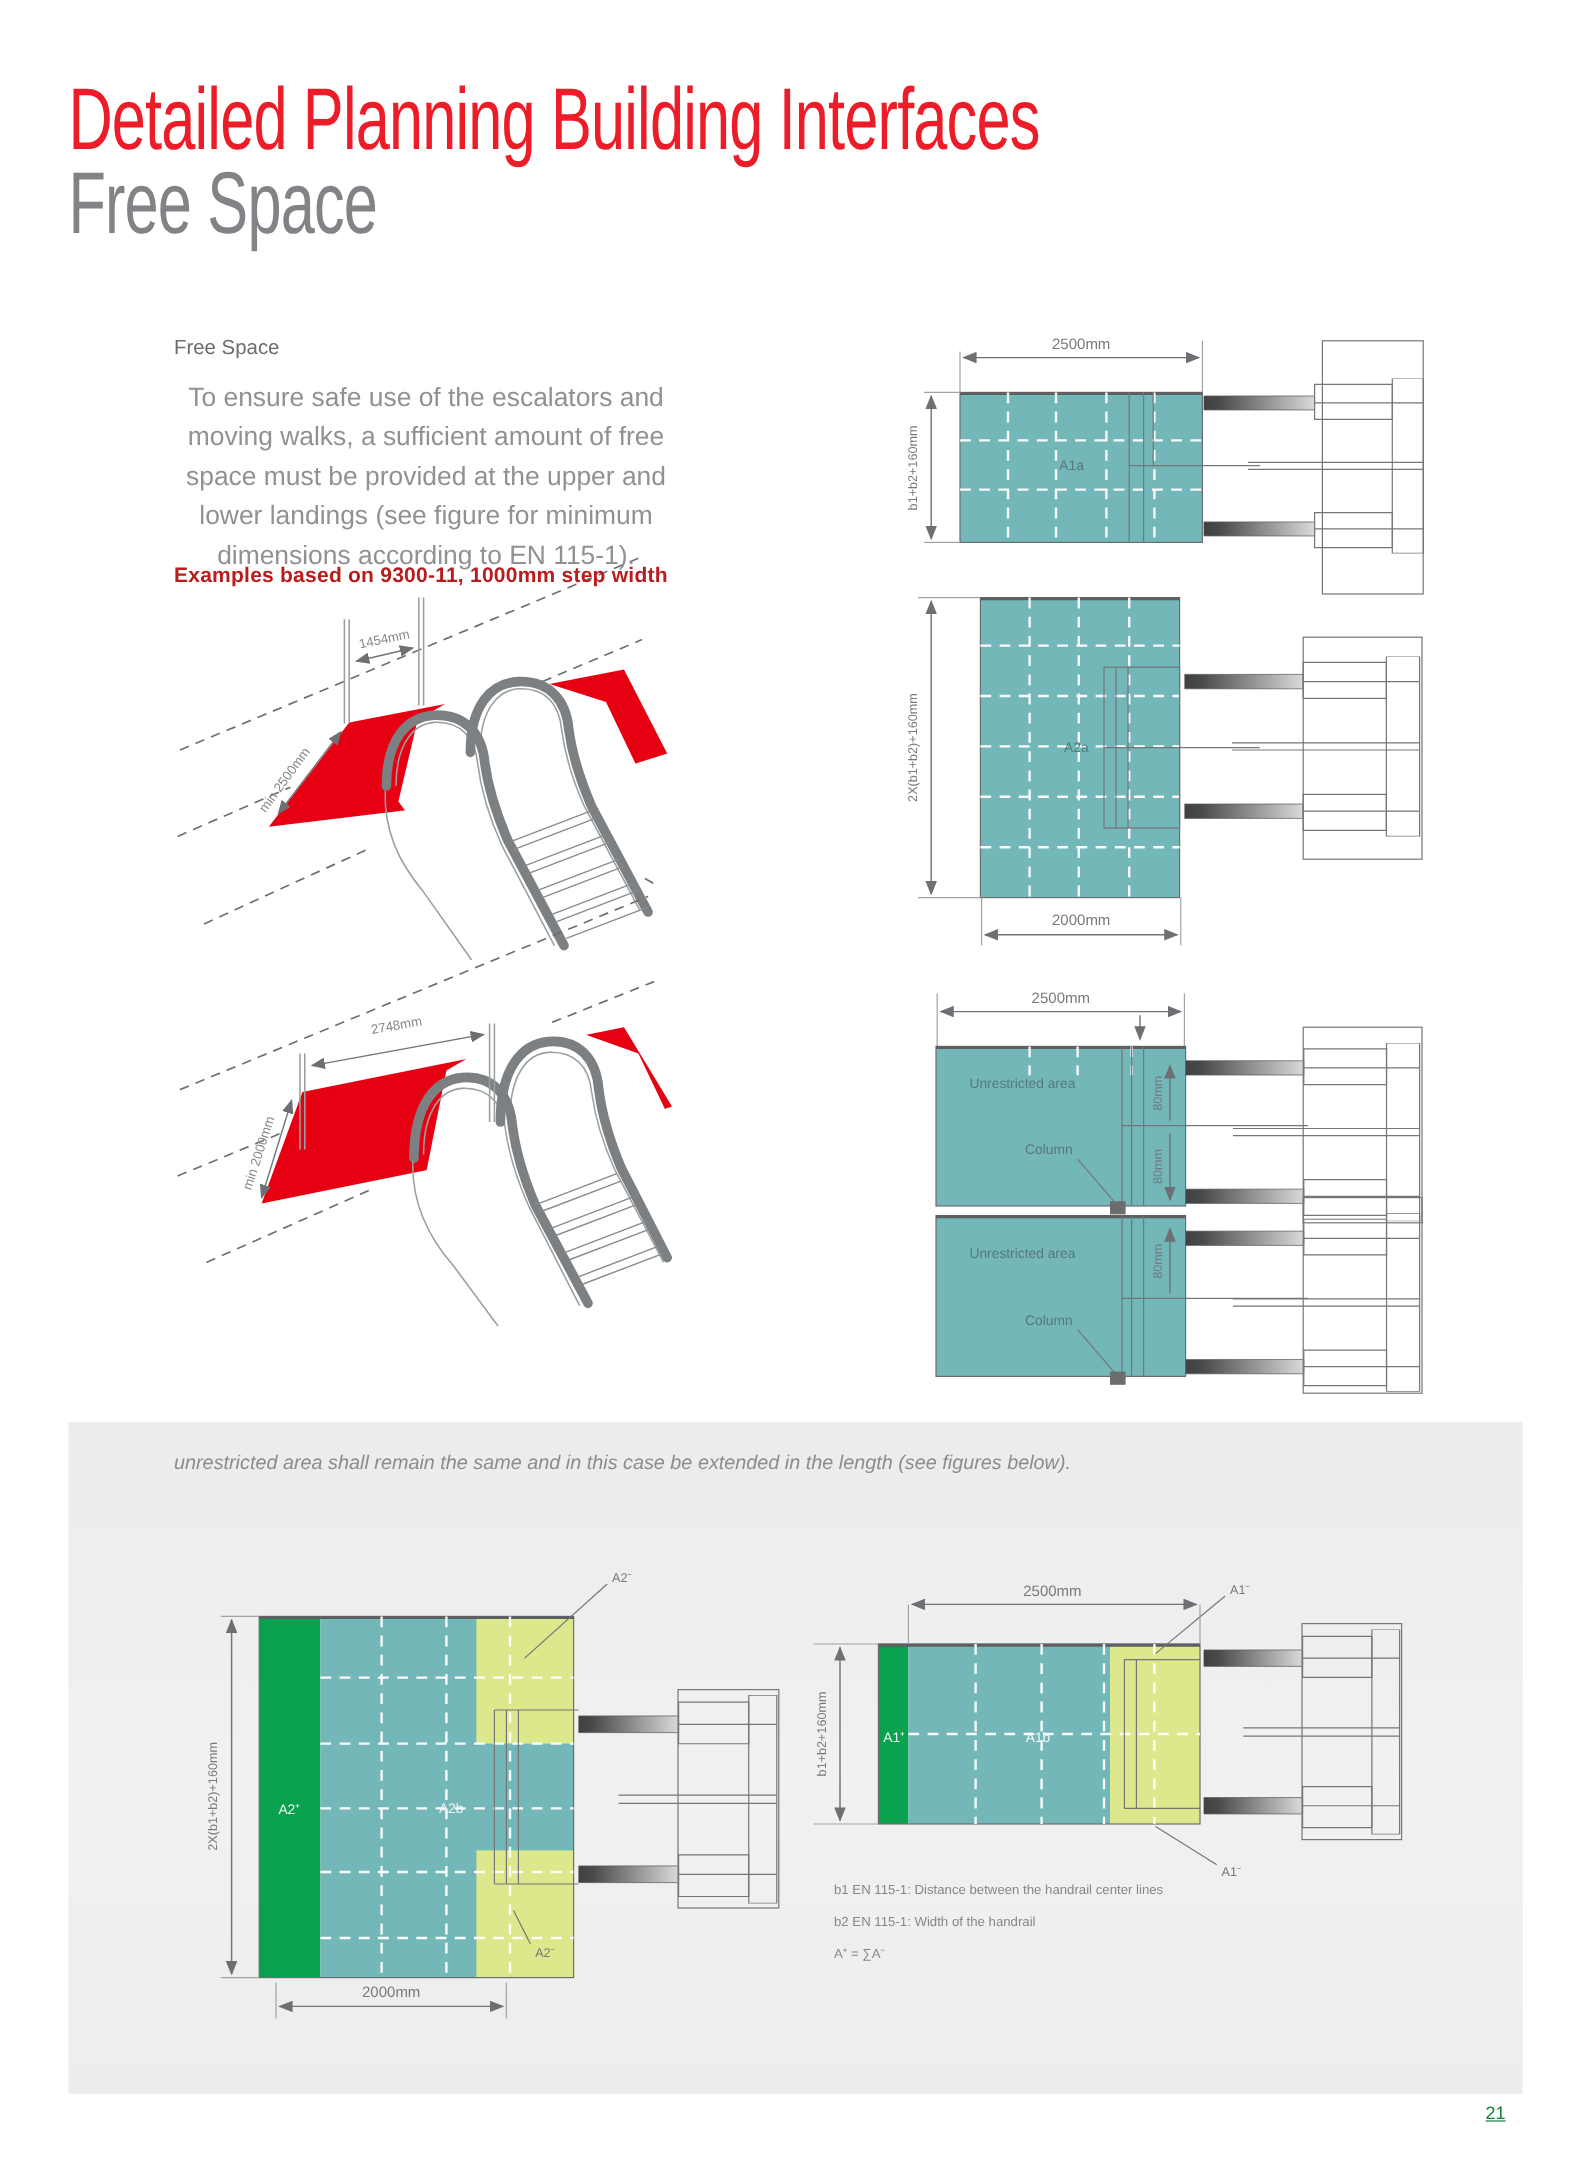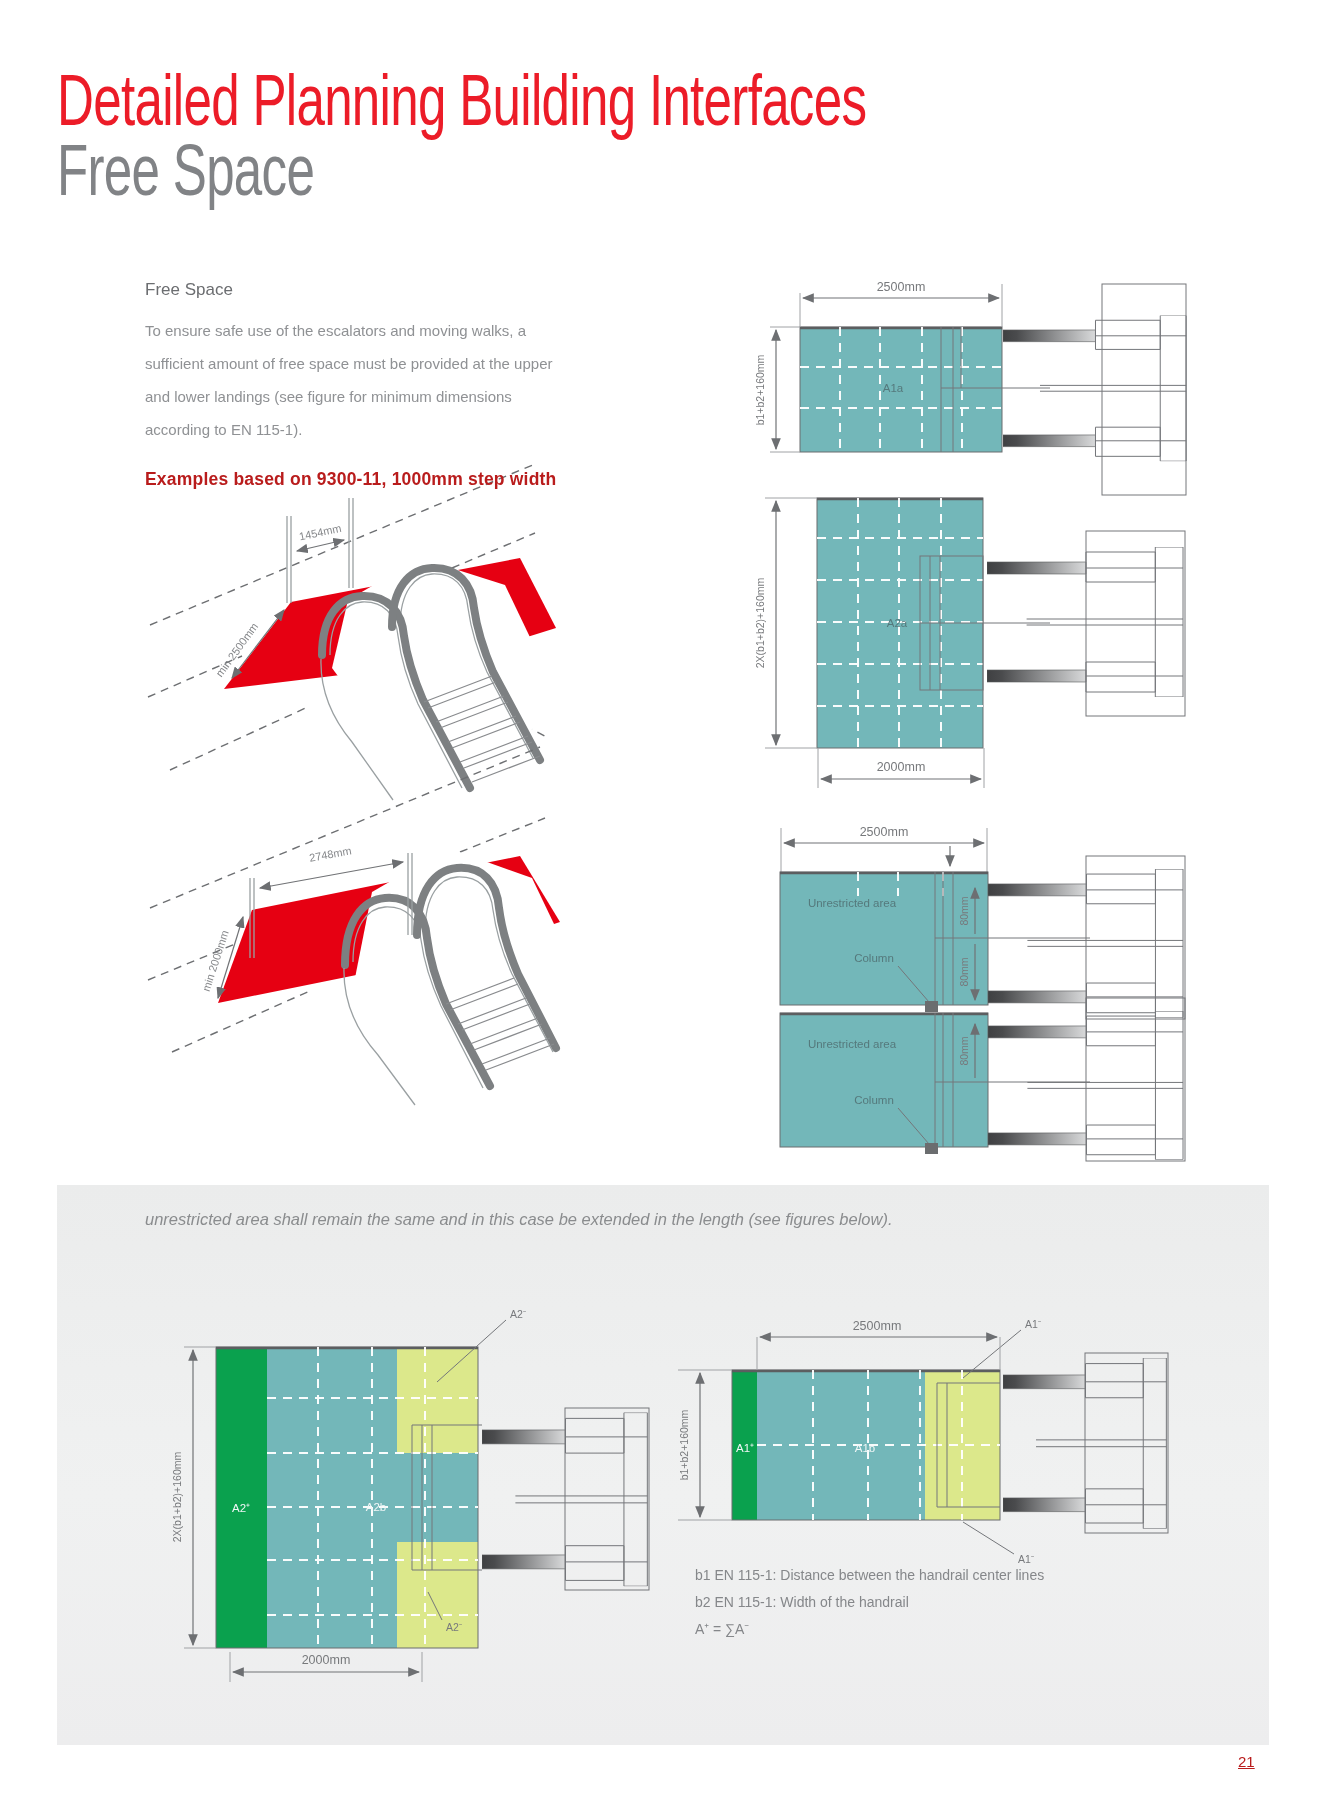--- a/index.html
+++ b/index.html
@@ -4,29 +4,29 @@
 <style>
   html,body{margin:0;padding:0;background:#fff;}
   .page{position:relative;width:1326px;height:1800px;background:#ffffff;overflow:hidden;
         font-family:"Liberation Sans",sans-serif;}
   .abs{position:absolute;}
   .title-line{left:57px;font-size:73px;line-height:67px;font-weight:400;letter-spacing:-1px;
         transform:scaleX(.70);transform-origin:left top;white-space:nowrap;}
   .title-1{top:66px;color:#ec1c28;}
   .title-2{top:136px;color:#818386;}
   .intro-h{left:145px;top:280px;font-size:17px;color:#6b6d70;}
-  .intro-b{left:145px;top:314px;width:420px;font-size:15px;line-height:33px;color:#8f9194;}
+  .intro-b{left:145px;top:314px;width:420px;font-size:22px;line-height:33px;color:#8f9194;text-align:center;}
   .examples-h{left:145px;top:469px;font-size:17.5px;font-weight:bold;color:#b91c1c;letter-spacing:.2px;}
   .panel{left:57px;top:1185px;width:1212px;height:560px;
         background:linear-gradient(180deg,#ebecec 0%,#f0f1f1 55%,#ededee 100%);}
   .note{left:145px;font-size:16.5px;color:#8a8c8e;white-space:nowrap;}
   .note-1{top:1222px;}
   .note-2{top:1210px;font-style:italic;}
-  .legend{left:695px;top:1562px;font-size:14px;line-height:27px;color:#85878a;}
-  .pageno{left:1238px;top:1753px;font-size:15px;color:#b91c1c;text-decoration:underline;}
+  .legend{left:695px;top:1562px;font-size:11px;line-height:27px;color:#85878a;}
+  .pageno{left:1238px;top:1753px;font-size:15px;color:#15803d;text-decoration:underline;}
   svg text{font-family:"Liberation Sans",sans-serif;}
   .dim{stroke:#717376;stroke-width:1.2;fill:none;}
   .ext{stroke:#a0a2a5;stroke-width:1;fill:none;}
   .struct{stroke:#74767a;stroke-width:1;fill:none;}
   .wdash{stroke:#ffffff;stroke-width:2;fill:none;stroke-dasharray:9 7;opacity:.95;}
   .fdash{stroke:#6d6f72;stroke-width:1.4;fill:none;stroke-dasharray:8 6;}
   .hr{stroke:#7d8082;stroke-width:8;fill:none;stroke-linecap:round;}
   .thin{stroke:#9aa0a2;stroke-width:1.3;fill:none;}
   .steps{stroke:#898b8e;stroke-width:1.2;fill:none;}
   .topedge{stroke:#5c5e60;stroke-width:2.4;fill:none;}

